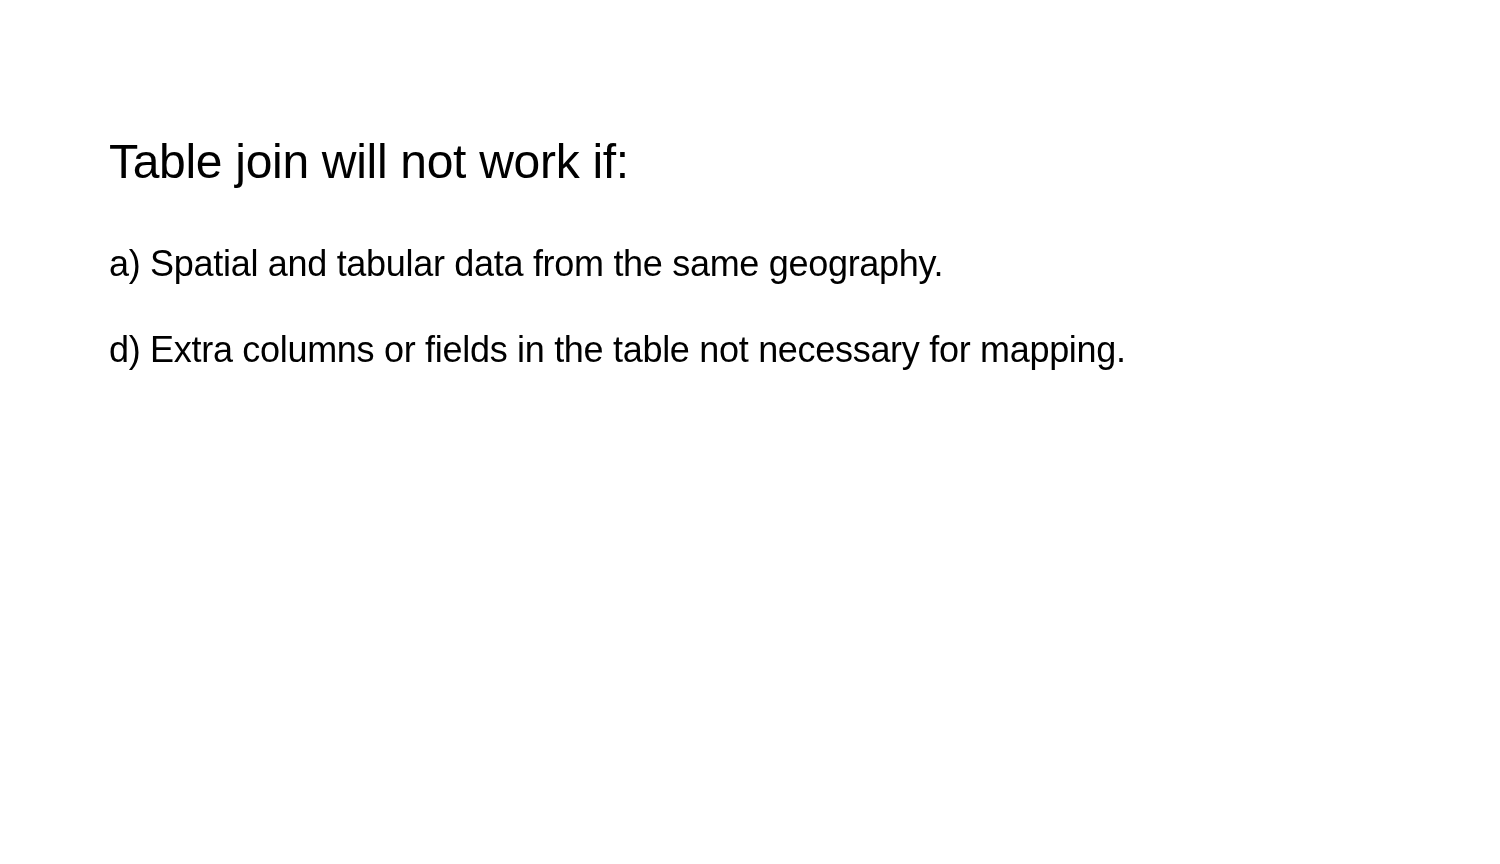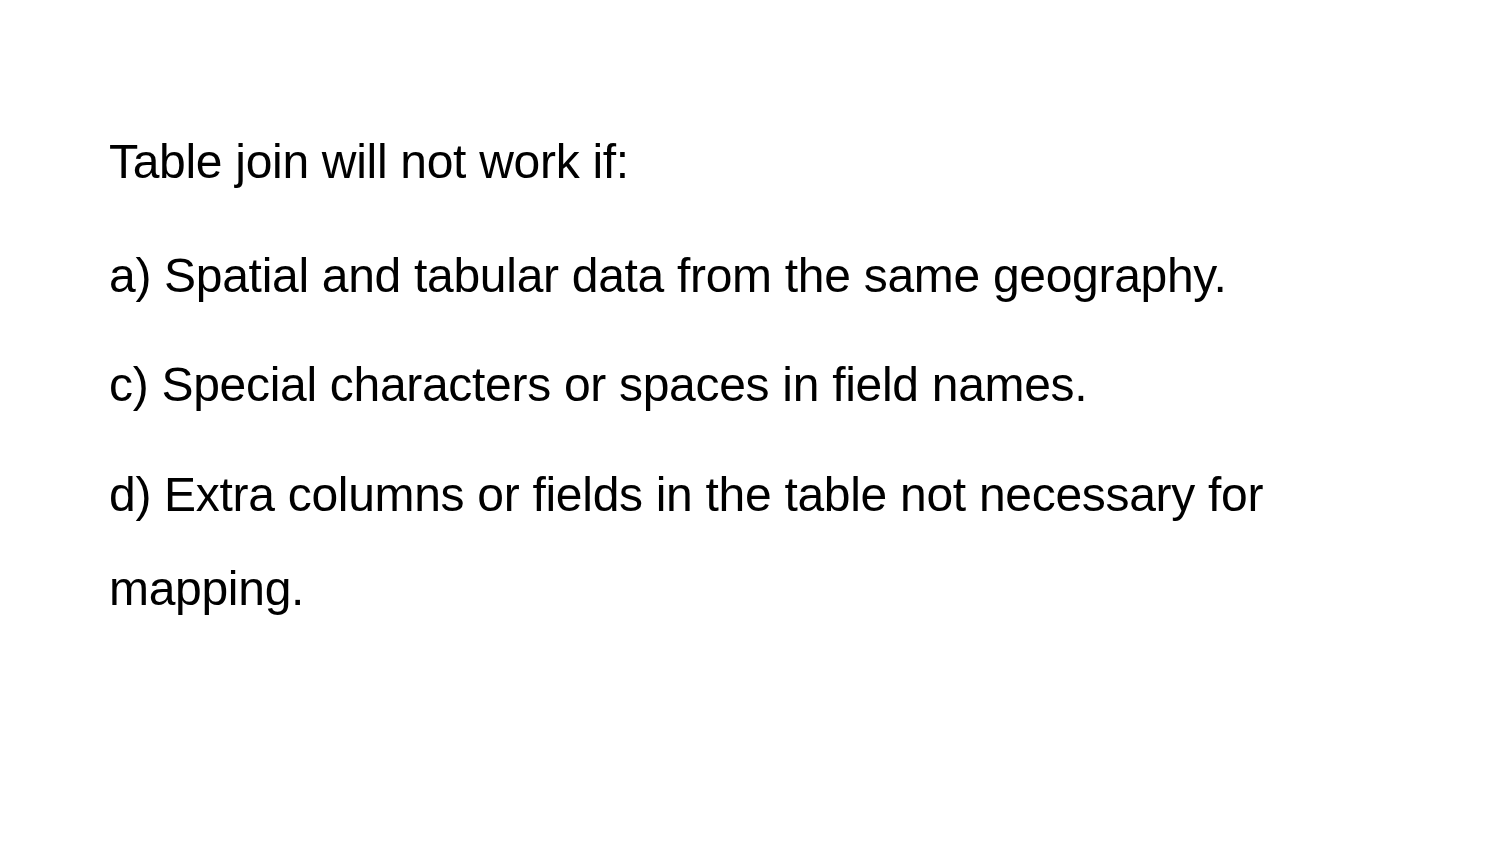--- a/index.html
+++ b/index.html
@@ -18,27 +18,26 @@
     padding: 60px 45px 45px 45px;
   }
   .question-stem {
     font-size: 48px;
     font-weight: 400;
     line-height: 1.6;
     margin-bottom: 28px;
     letter-spacing: -0.3px;
   }
   .option {
-    font-size: 48px;
+    font-size: 36px;
     font-weight: 400;
     line-height: 1.95;
     letter-spacing: -0.3px;
   }
 </style>
 </head>
 <body>
 
 <div class="content">
   <p class="question-stem">Table join will not work if:</p>
   <p class="option">a) Spatial and tabular data from the same geography.</p>
-  <p class="option">c) Special characters or spaces in field names.</p>
   <p class="option">d) Extra columns or fields in the table not necessary for mapping.</p>
 </div>
 
 </body></html>

